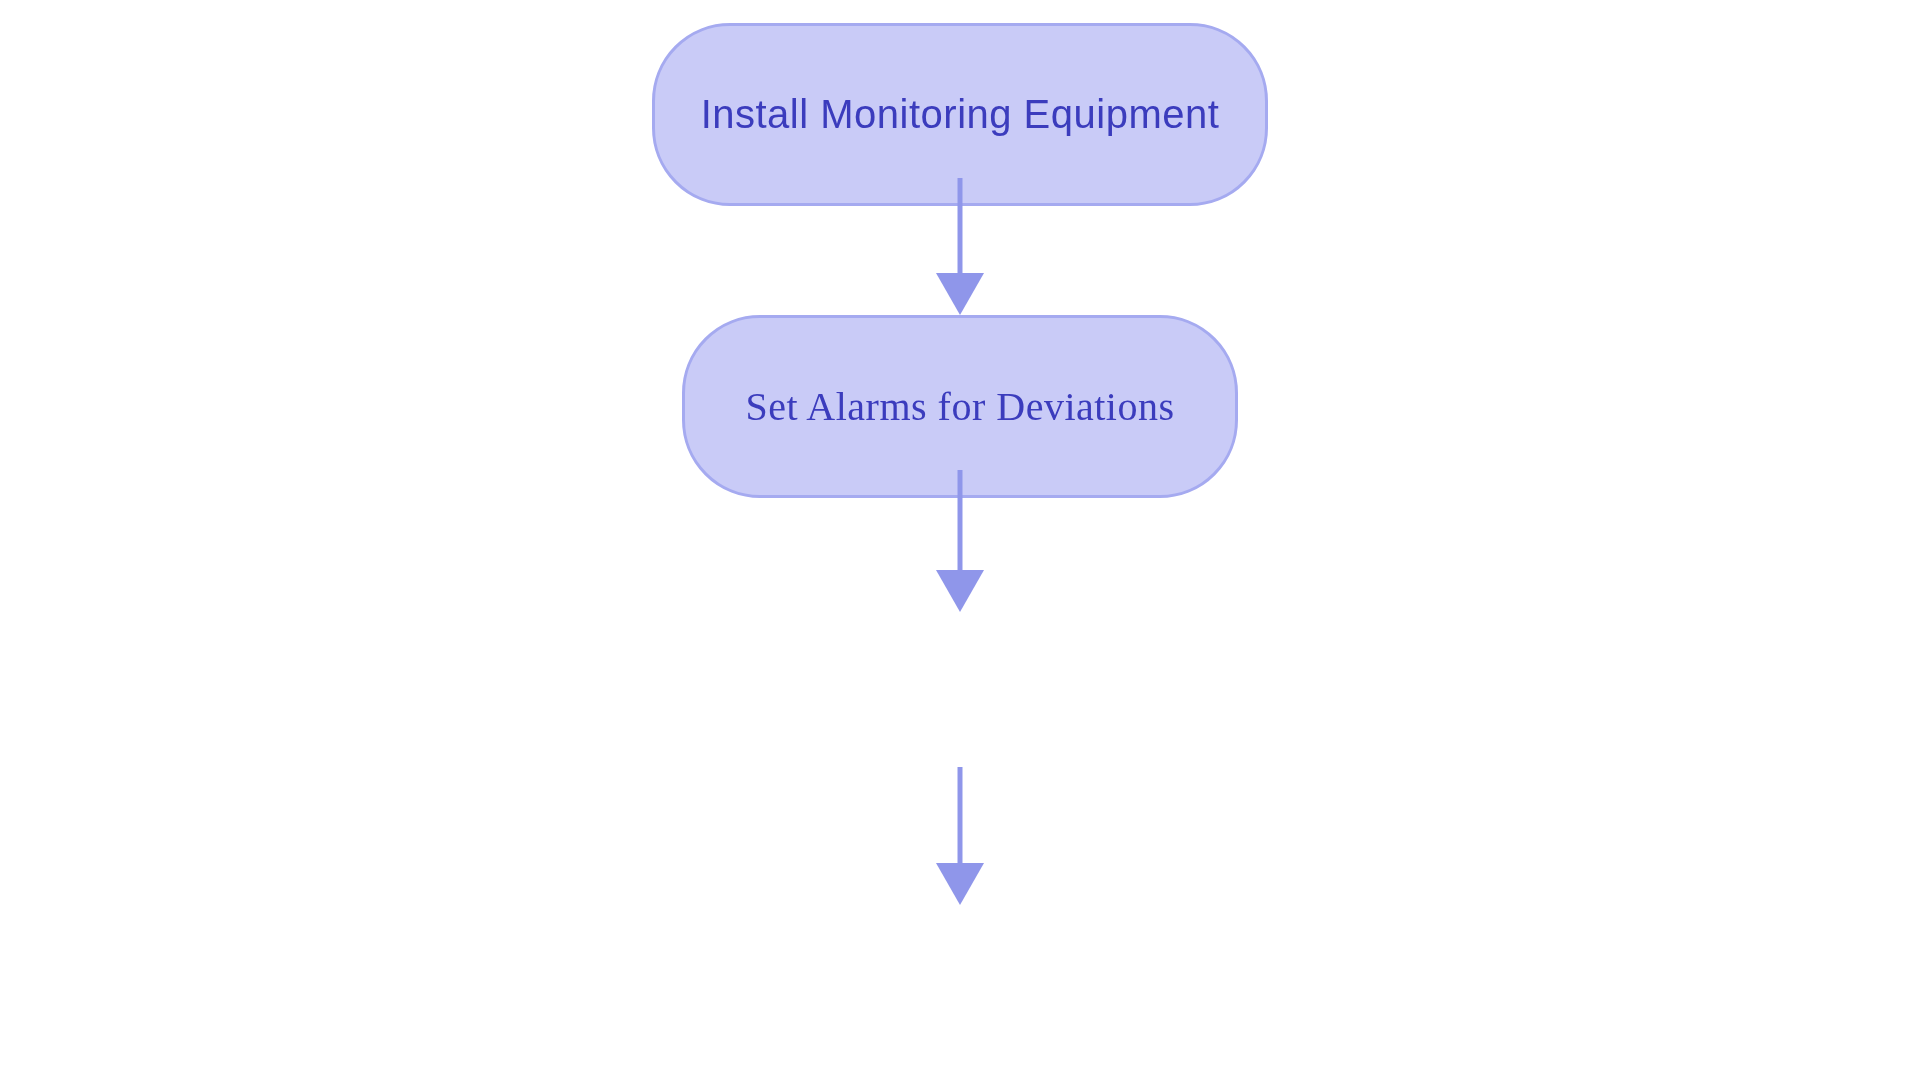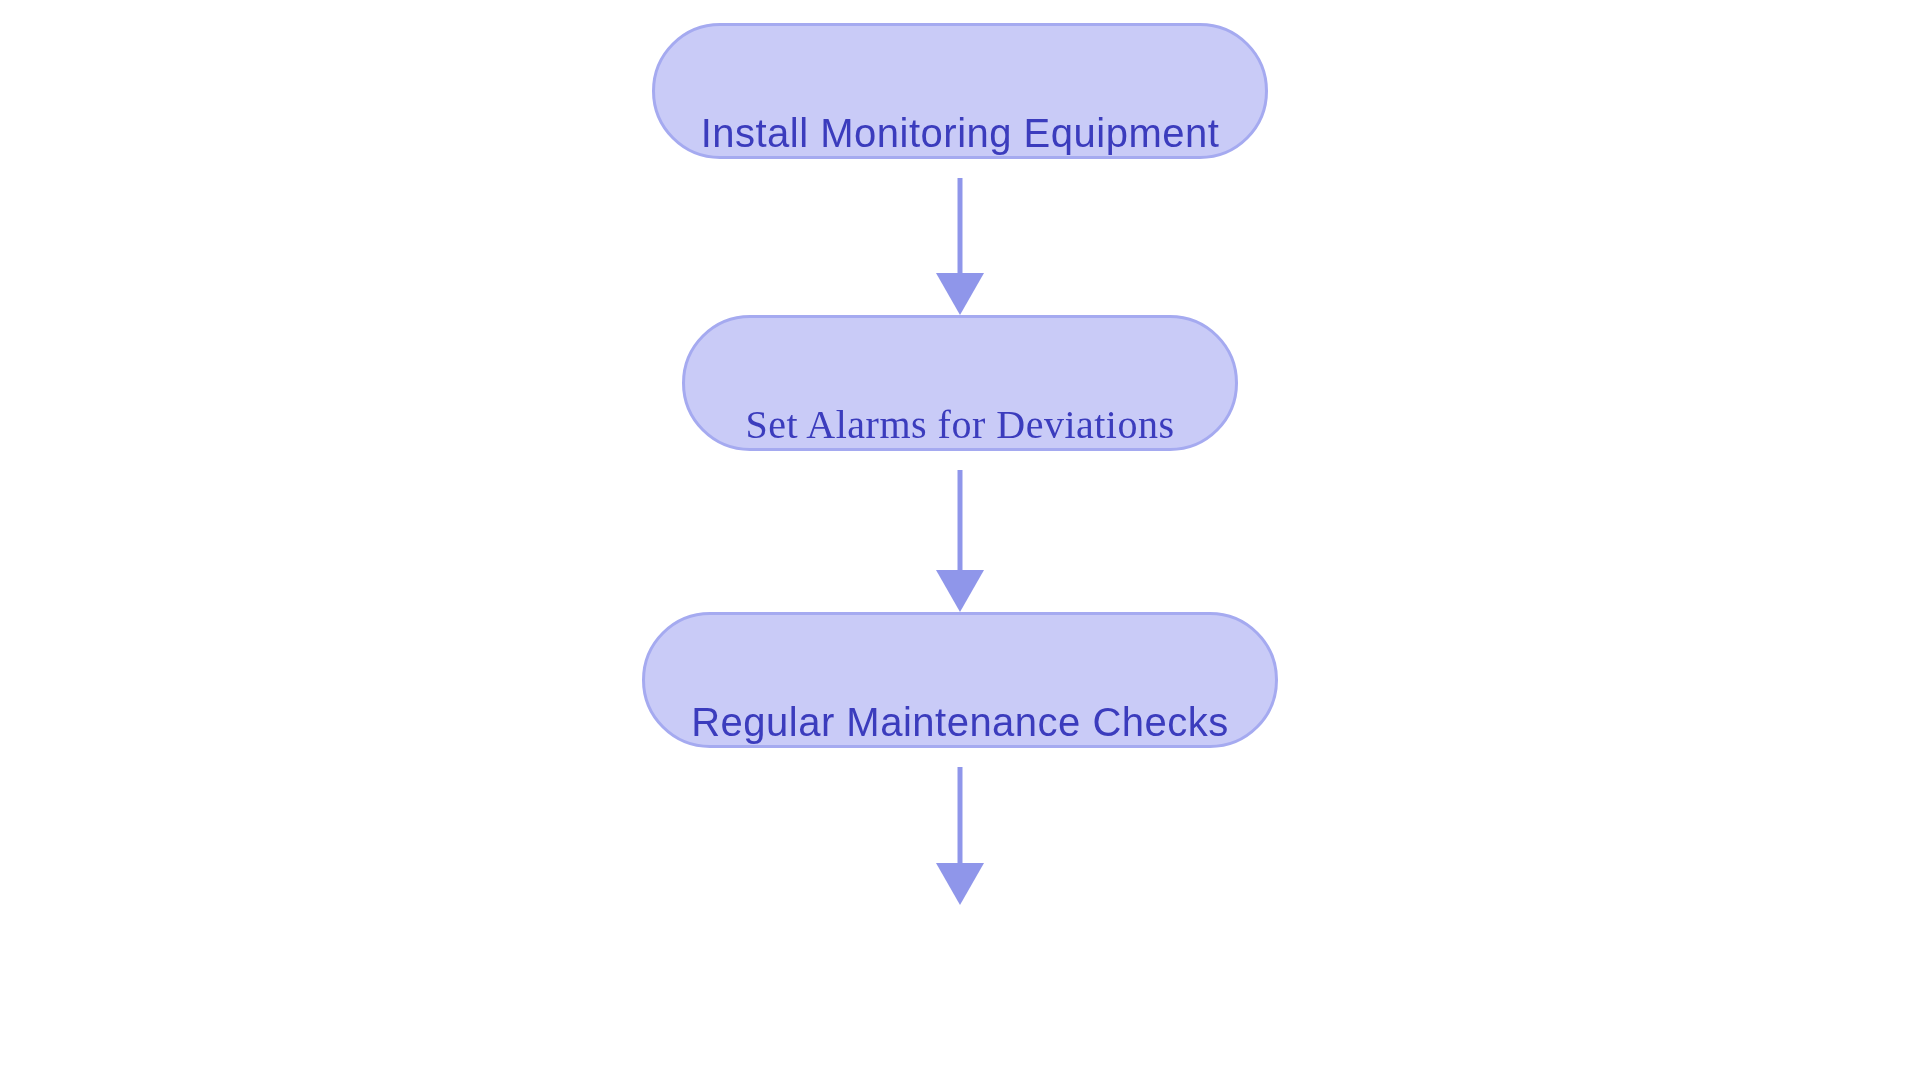--- a/index.html
+++ b/index.html
@@ -22,26 +22,26 @@
     position: relative;
     width: 1920px;
     height: 1083px;
     background: var(--background);
     overflow: hidden;
   }
   .flow-node {
     position: absolute;
     left: 50%;
     transform: translateX(-50%);
-    height: 136px;
+    height: 183px;
     border-radius: 78px;
     background: var(--node-fill);
     border: 3px solid var(--node-border);
     display: flex;
-    align-items: flex-end;
+    align-items: center;
     justify-content: center;
   }
   .flow-node .label {
     color: var(--node-text);
     font-size: 40px;
     font-weight: 500;
     letter-spacing: 0.5px;
     white-space: nowrap;
   }
   .node-1 { top: 23px;  width: 616px; }
@@ -81,23 +81,20 @@
     <span class="label">Set Alarms for Deviations</span>
   </div>
 
   <div class="flow-arrow arrow-2">
     <svg viewBox="0 0 48 142" preserveAspectRatio="none">
       <line x1="24" y1="0" x2="24" y2="104" stroke="currentColor" stroke-width="5"></line>
       <polygon points="0,100 48,100 24,142" fill="currentColor"></polygon>
     </svg>
   </div>
 
-  <div class="flow-node node-3">
-    <span class="label">Regular Maintenance Checks</span>
-  </div>
 
   <div class="flow-arrow arrow-3">
     <svg viewBox="0 0 48 138" preserveAspectRatio="none">
       <line x1="24" y1="0" x2="24" y2="100" stroke="currentColor" stroke-width="5"></line>
       <polygon points="0,96 48,96 24,138" fill="currentColor"></polygon>
     </svg>
   </div>
 
 
 </div>

